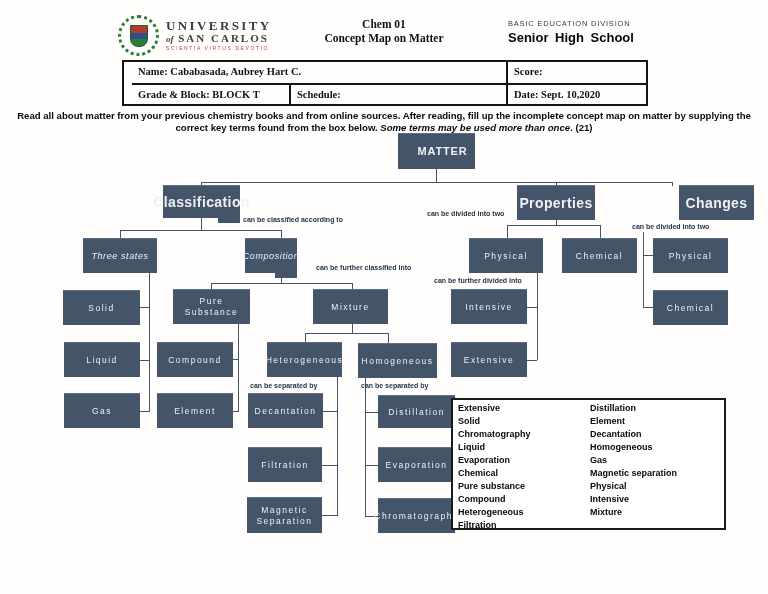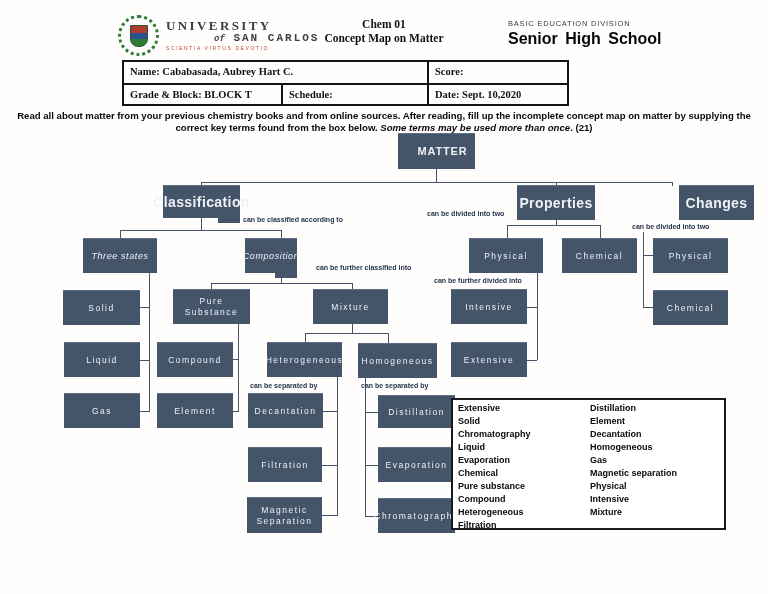--- a/index.html
+++ b/index.html
@@ -6,31 +6,31 @@
   .page{position:relative;width:768px;height:594px;background:#fffefd;overflow:hidden;
         font-family:"Liberation Sans",sans-serif;color:#111;}
   
   .logo-wrap{position:absolute;left:118px;top:15px;display:flex;align-items:center;gap:7px;}
   .logo-ring{width:41px;height:41px;border-radius:50%;border:3px dotted #2e7d32;background:#fdfdfd;
              box-sizing:border-box;display:flex;align-items:center;justify-content:center;}
   .logo-shield{width:16px;height:20px;border:1px solid #24592c;border-radius:0 0 8px 8px;
                background:linear-gradient(180deg,#b23a2e 0 34%,#2c4f8f 34% 66%,#2e7d32 66%);}
   .logo-text{line-height:1.05;}
   .logo-l1{font-family:"Liberation Serif",serif;font-size:13px;letter-spacing:2.4px;color:#3e3e3e;font-weight:600;}
-  .logo-l2{font-family:Liberation Mono, monospace;font-size:11px;letter-spacing:2px;color:#3e3e3e;font-weight:600;margin-left:48px;}
+  .logo-l2{font-family:Liberation Serif, serif;font-size:11px;letter-spacing:2px;color:#3e3e3e;font-weight:600;}
   .logo-l2 .of{font-style:italic;font-size:9px;letter-spacing:0;}
   .logo-motto{font-size:5px;letter-spacing:1.6px;color:#c2473a;margin-top:2px;}
   .head-center{position:absolute;left:0;right:0;top:17px;text-align:center;
                font-family:"Liberation Serif",serif;font-weight:700;font-size:11.5px;line-height:14px;}
   .head-right{position:absolute;left:508px;top:20px;line-height:1;}
   .head-div{font-size:7.5px;letter-spacing:.8px;color:#3a3a3a;}
-  .head-school{font-size:16px;font-weight:700;word-spacing:3px;margin-top:3px;color:#060606;}
-  
-  .itable{position:absolute;left:122px;top:60px;width:447px;height:46px;border:2px solid #151515;
-          box-sizing:border-box;font-family:"Liberation Serif",serif;font-size:10.5px;font-weight:700;}
+  .head-school{font-size:13px;font-weight:700;word-spacing:3px;margin-top:3px;color:#060606;}
+  
+  .itable{position:absolute;left:122px;top:60px;width:526px;height:46px;border:2px solid #151515;
+          box-sizing:border-box;font-family:"Liberation Serif",serif;font-size:10.5px;font-weight:700;padding-left:8px;}
   .irow{display:flex;height:21px;}
   .irow.top{border-bottom:2px solid #151515;}
   .icell{box-sizing:border-box;padding:4px 0 0 6px;}
   .c-name{flex:1;}
   .c-score{width:140px;border-left:2px solid #151515;}
   .c-grade{width:159px;border-right:2px solid #151515;}
   .c-sched{flex:1;}
   .c-date{width:140px;border-left:2px solid #151515;}
   
   .instr{position:absolute;left:0;right:0;top:110px;text-align:center;

